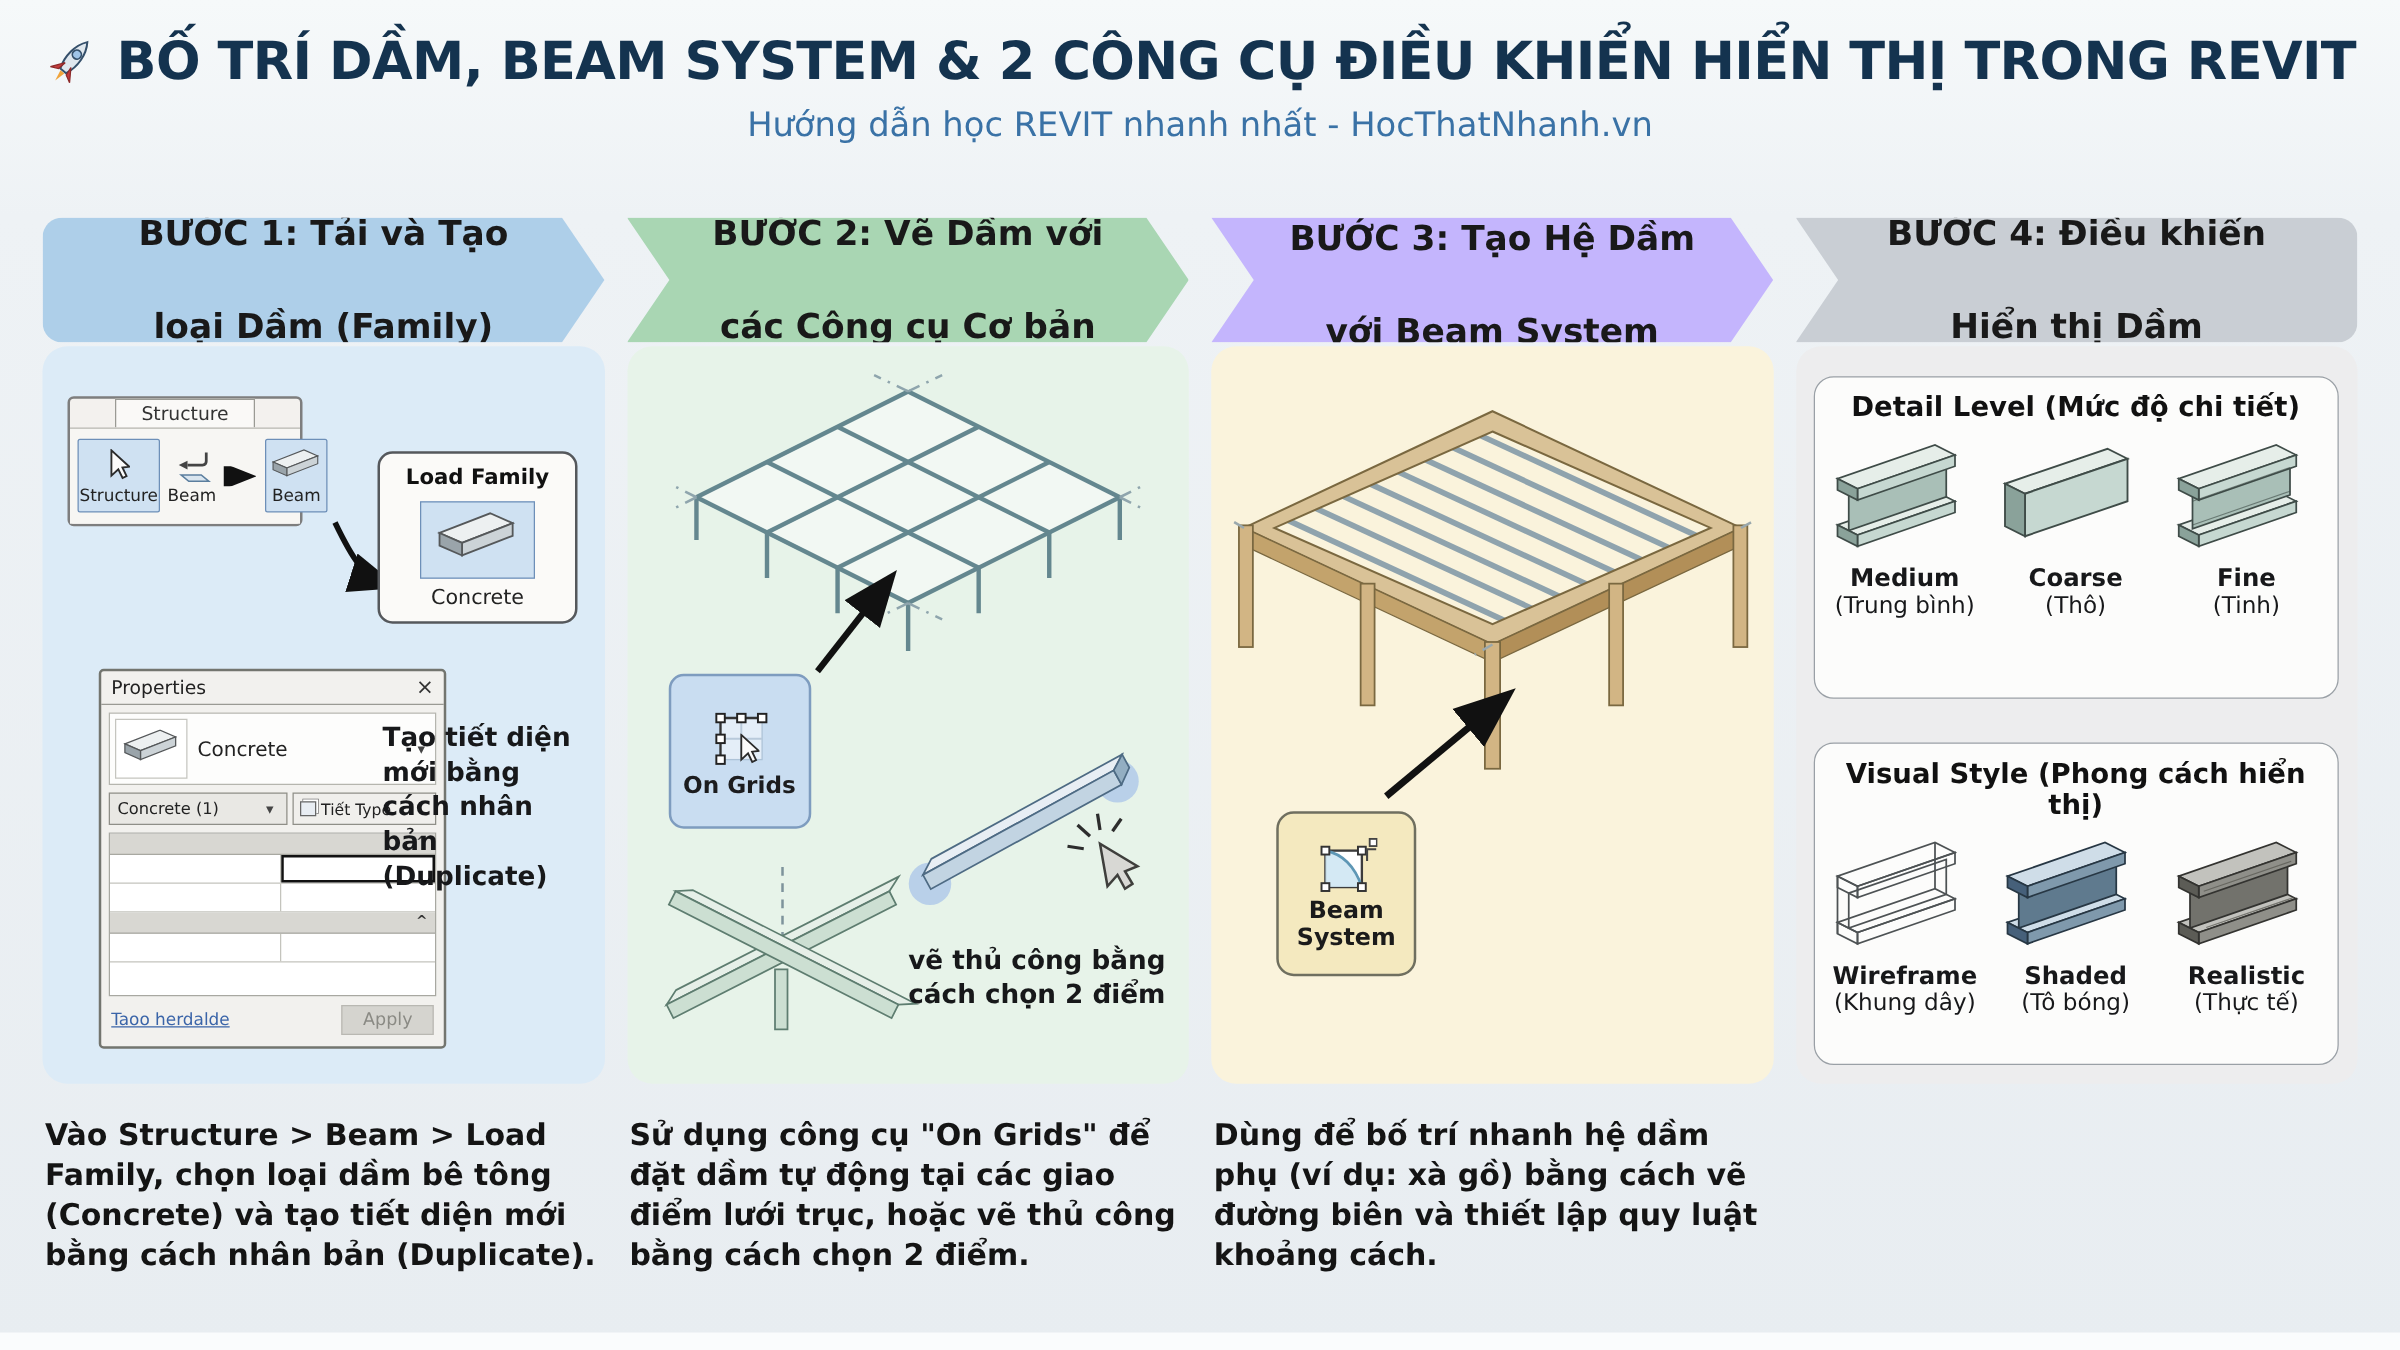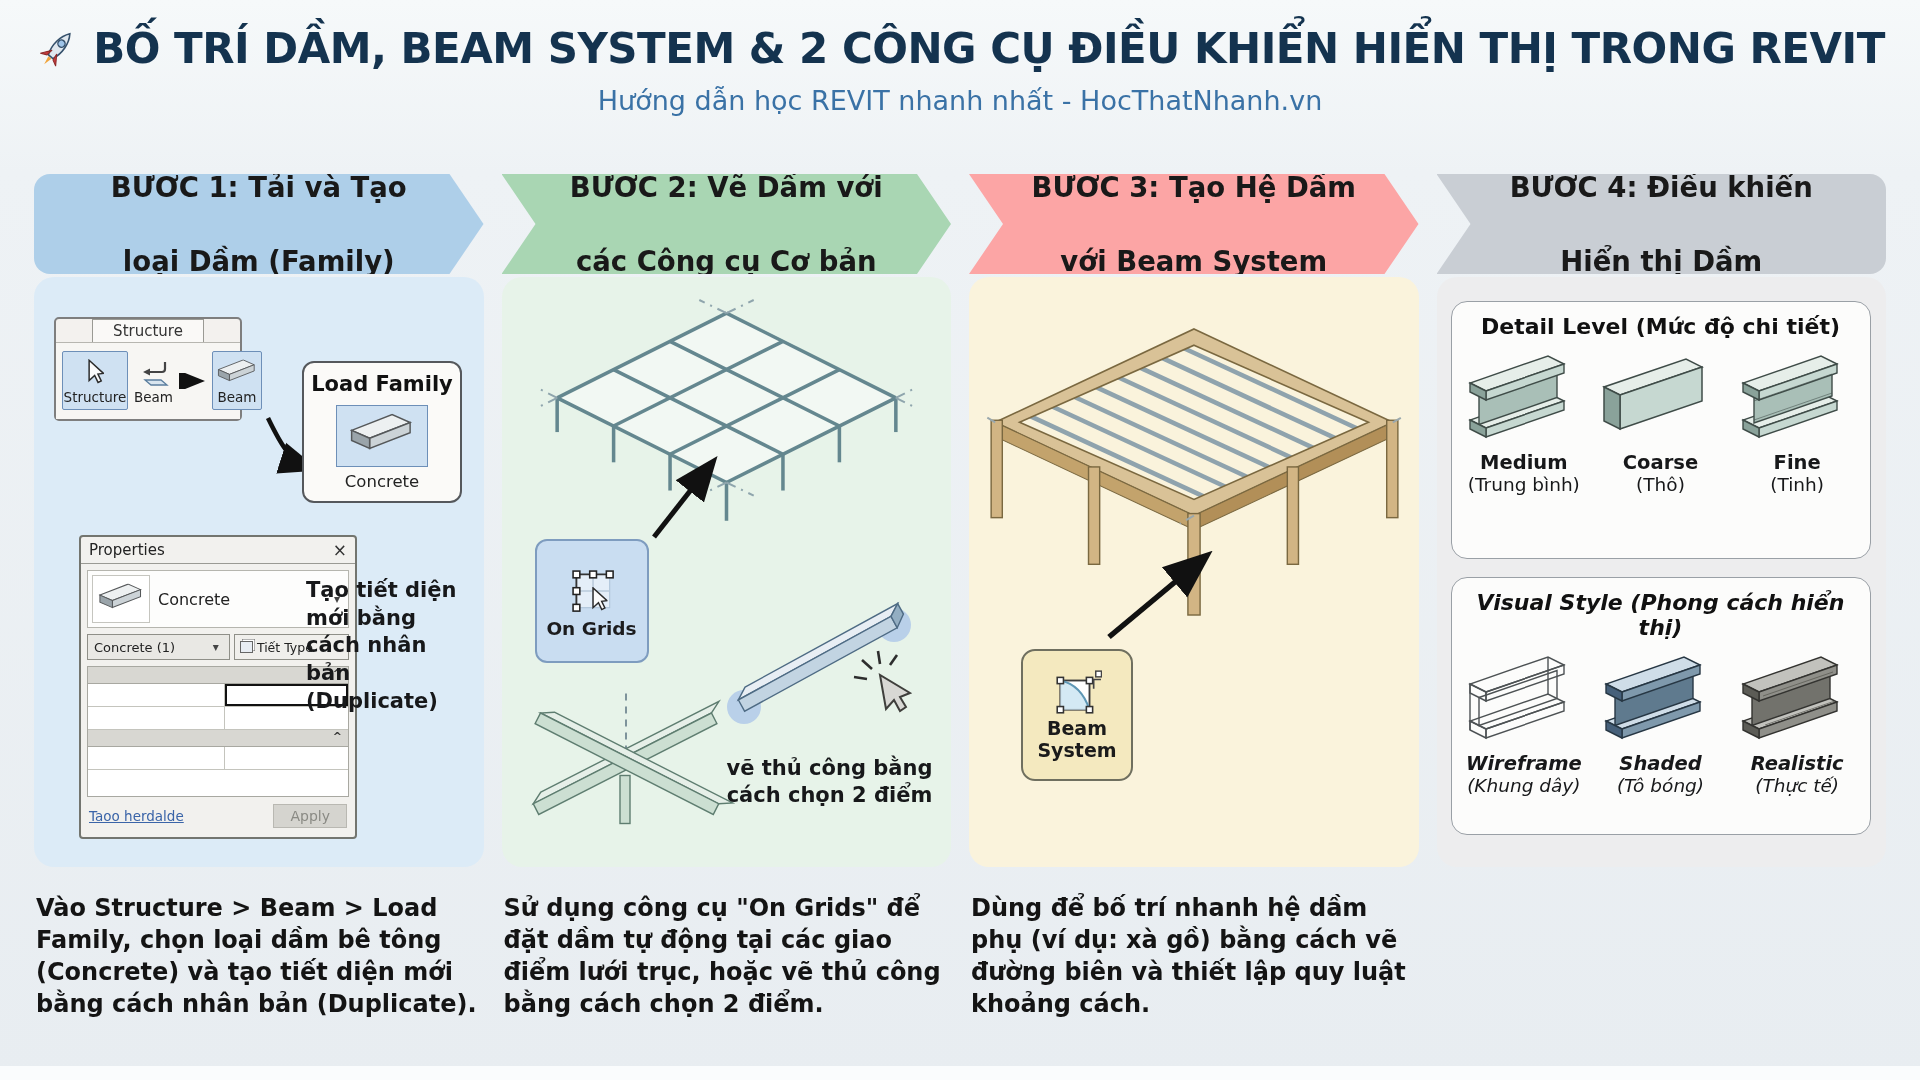--- a/index.html
+++ b/index.html
@@ -35,21 +35,21 @@
   .ribbon { left:20px; top:40px; width:188px; background:#f3f1ee; border:2px solid #7e7e7e; border-radius:5px; }
   .ribbon-tab { width:112px; margin:0 auto; border:1px solid #9a9a94; border-bottom:none; background:#faf9f7;
     font-size:15px; text-align:center; padding:2px 0; color:#333; }
   .ribbon-row { display:flex; align-items:stretch; gap:3px; padding:8px 6px 9px; border-top:1px solid #b7b6b0; background:#f7f6f3; }
   .rbtn { width:66px; display:flex; flex-direction:column; align-items:center; justify-content:space-between;
     padding:7px 2px 4px; background:#cfe1f2; border:1.5px solid #6d8fb8; border-radius:2px; font-size:13.5px; color:#222; }
   .rbtn.plain { background:transparent; border-color:transparent; width:58px; }
   .rarrow { width:30px; align-self:center; flex:0 0 auto; }
   .load-family { left:268px; top:84px; width:160px; background:#fbfaf8; border:2px solid #55585c; border-radius:12px;
     text-align:center; padding-top:9px; }
-  .lf-title { font-size:21px; font-weight:700; color:#111;text-align:center; }
+  .lf-title { font-size:17px; font-weight:700; color:#111;text-align:center; }
   .lf-thumb { margin:9px auto 5px; width:92px; height:62px; background:#cfe1f2; border:1.5px solid #6d8fb8;
     display:flex; align-items:center; justify-content:center; }
   .lf-cap { font-size:16.5px; padding-bottom:10px; color:#222; }
   .arrow1 { left:226px; top:136px; width:64px; height:68px; }
   .props { left:20px; top:258px; width:278px; background:#f2f1ee; border:2px solid #73756f; border-radius:4px; font-size:13px;margin-left:25px; }
   .props-tb { display:flex; justify-content:space-between; align-items:center; padding:4px 8px; font-size:15px;
     color:#222; border-bottom:1.5px solid #9a9a94; }
   .props-close { font-size:17px; line-height:1; color:#333; cursor:default; }
   .props-prev { display:flex; align-items:center; gap:8px; background:#fdfdfc; margin:6px; border:1px solid #b5b5ae; padding:4px; }
   .props-thumb { width:58px; height:48px; background:#fff; border:1px solid #c5c5bf; display:flex; align-items:center; justify-content:center; }
@@ -83,21 +83,21 @@
   .b2pt-svg { left:212px; top:310px; width:226px; height:160px; }
   .note2 { left:222px; top:478px; width:212px; text-align:center; font-size:21px; font-weight:600; line-height:1.3; }
   
   .struct-svg { left:12px; top:25px; width:426px; height:340px; }
   .bsys { left:52px; top:372px; width:112px; height:132px; background:#f4e9bf; border:2px solid #6f6f5f; border-radius:14px;
     display:flex; flex-direction:column; align-items:center; justify-content:center; }
   .bsys .lbl { font-size:19px; font-weight:600; line-height:1.15; color:#1b1b1b; }
   .arrow3 { left:128px; top:262px; width:130px; height:105px; }
   
   .s4card { left:14px; width:420px; height:258px; background:#fcfcfb; border:1.5px solid #9aa0a6; border-radius:16px; padding-top:12px; }
-  .s4card.a { top:24px; } .s4card.b { top:300px;font-style:italic; }
+  .s4card.a { top:24px; } .s4card.b { top:317px; }
   .s4t { text-align:center; font-size:22px; font-weight:700; color:#111; }
   .s4row { display:flex; justify-content:space-around; margin-top:10px; padding:0 4px; }
   .s4i { width:132px; text-align:center; }
   .s4i svg { width:124px; height:96px; }
   .s4en { font-size:19.5px; font-weight:700; margin-top:2px; }
   .s4vi { font-size:18.5px; font-weight:500; }
   .bottom-strip { position:absolute; left:0; bottom:0; width:100%; height:14px; background:#fafcfd; }
 </style>
 </head>
 <body>
@@ -342,21 +342,21 @@
           </g>
         </svg>
 
         <div class="note2 p-abs">vẽ thủ công bằng cách chọn 2 điểm</div>
       </div>
 
       <p class="footer"><span>Sử dụng công cụ </span><b>"On Grids"</b><span> để đặt dầm tự động tại các giao điểm lưới trục, hoặc vẽ thủ công bằng cách chọn 2 điểm.</span></p>
     </div>
 
     <div class="col">
-      <div class="banner b3" style="background: #fca5a5;">
+      <div class="banner b3" style="background: #c4b5fd; justify-content: space-between;">
         <span>BƯỚC 3: Tạo Hệ Dầm</span>
         <span>với Beam System</span>
       </div>
       <div class="panel" style="background: rgb(250, 243, 220);">
 
         <svg class="struct-svg p-abs" viewBox="0 0 420 310">
           <g stroke="#8fa3ad" stroke-width="4.5">
             <line x1="188.9" y1="27.8" x2="378.9" y2="115.8"></line>
               <line x1="167.8" y1="37.6" x2="357.8" y2="125.6"></line>
             <line x1="146.7" y1="47.4" x2="336.7" y2="135.4"></line>

